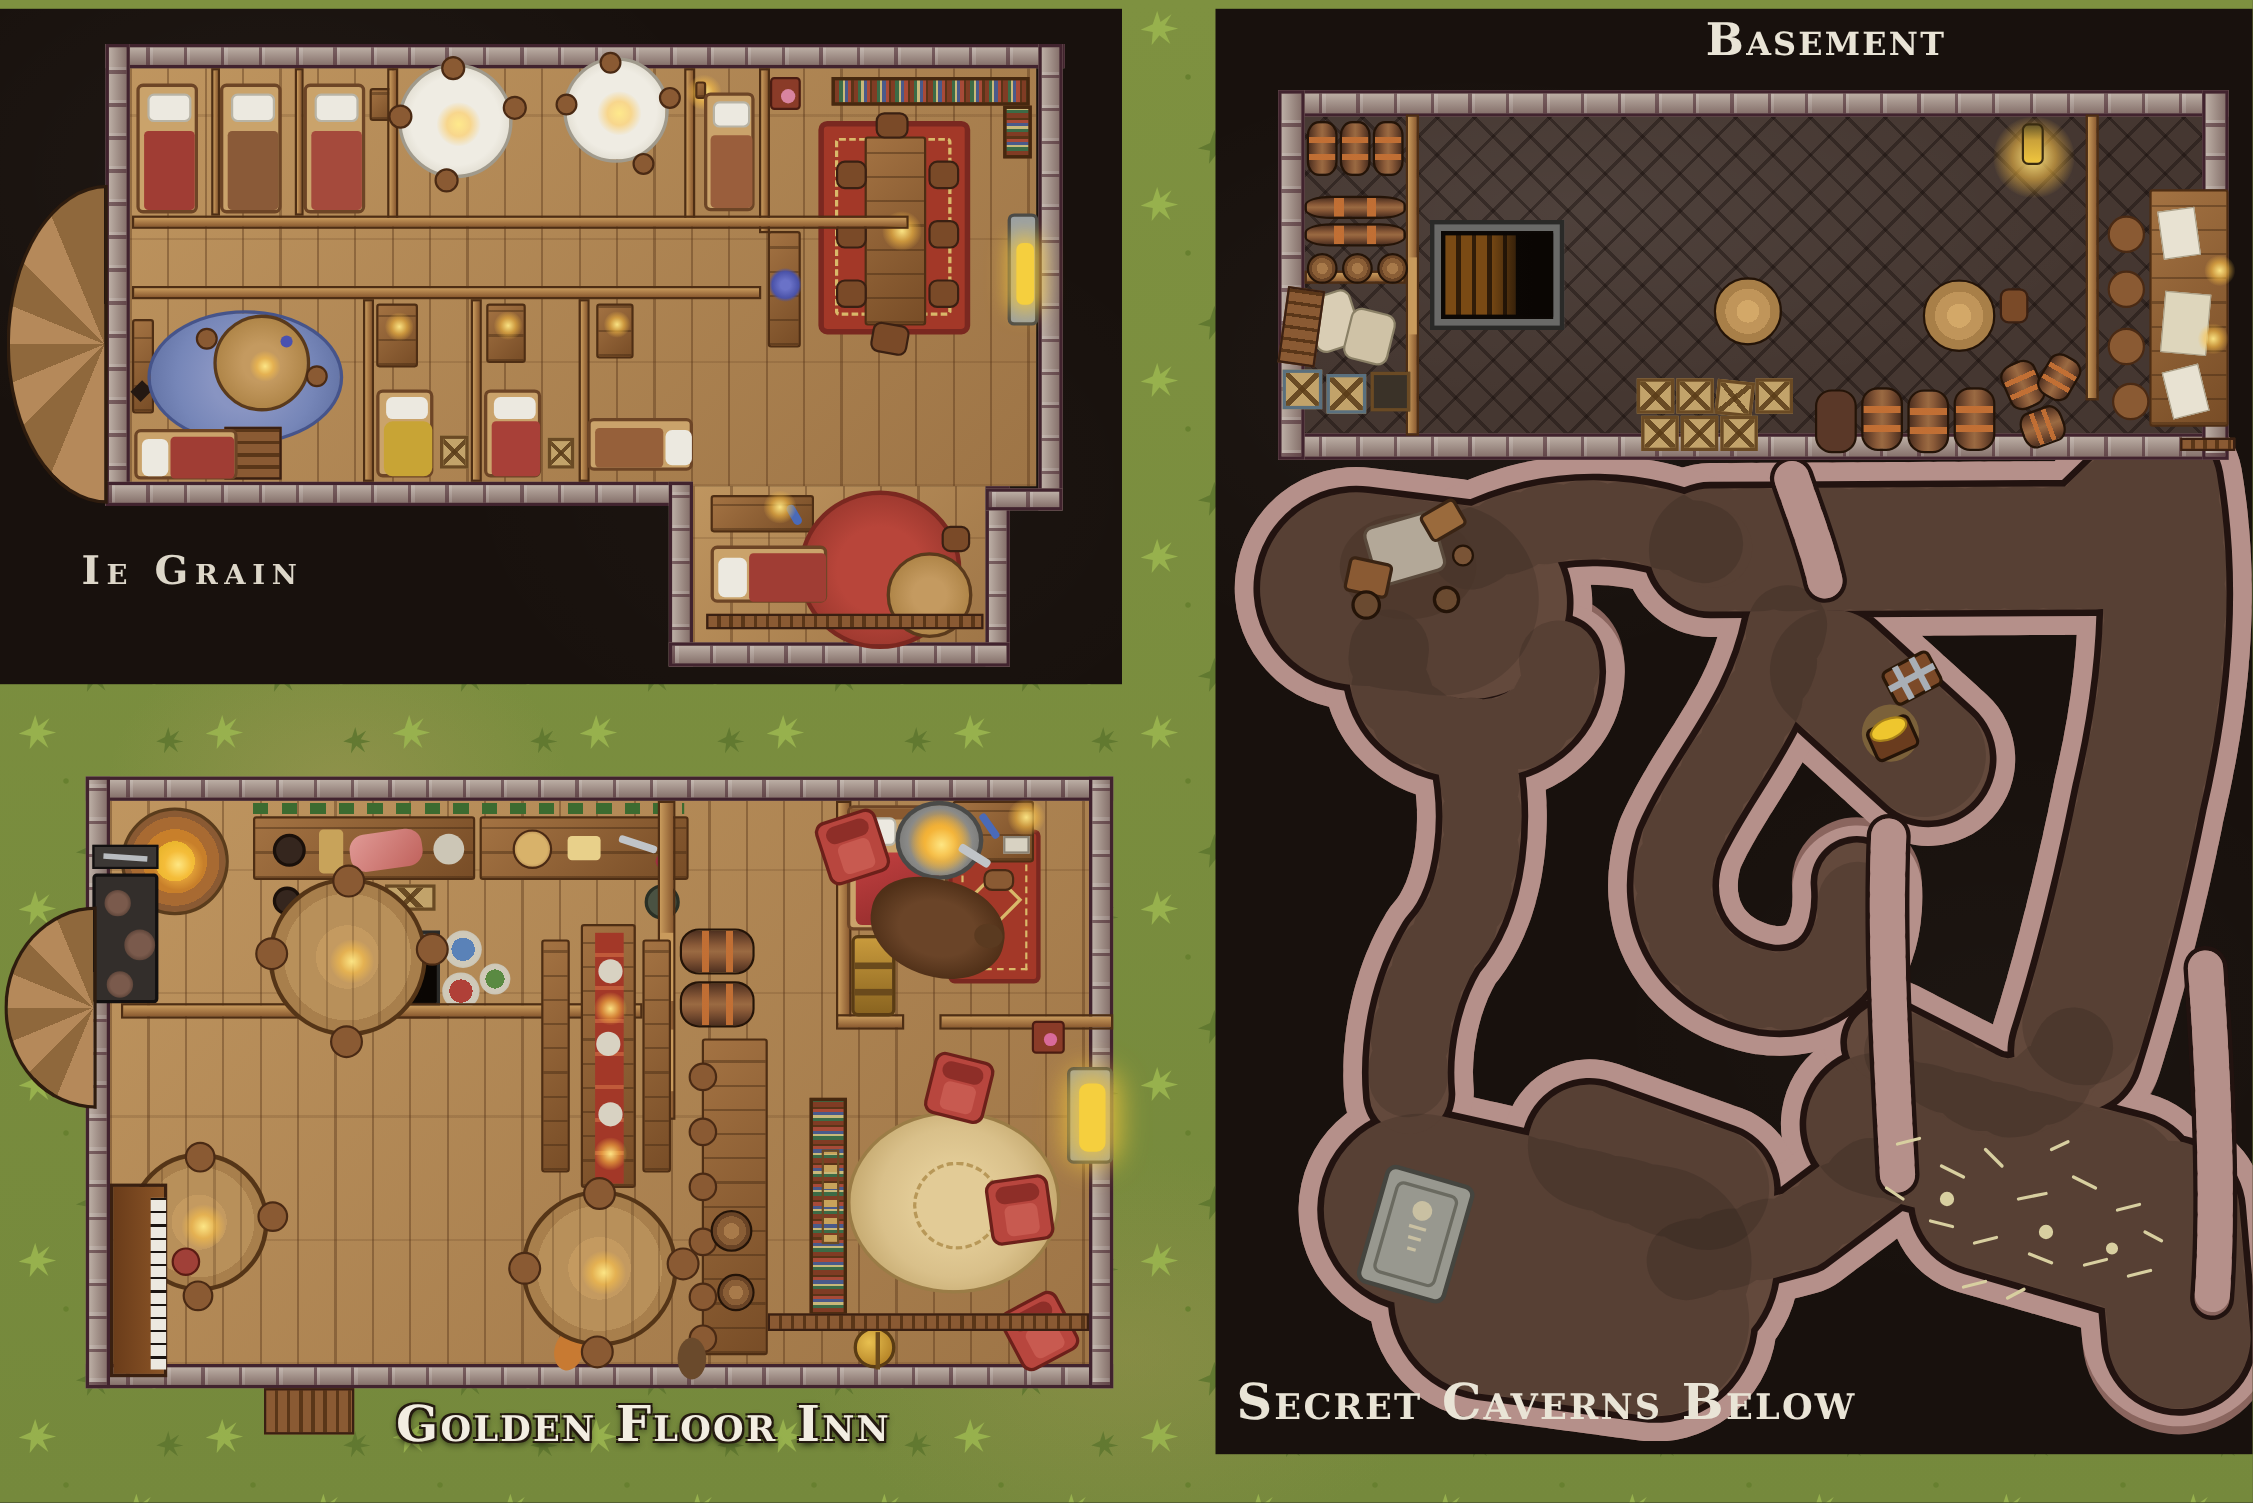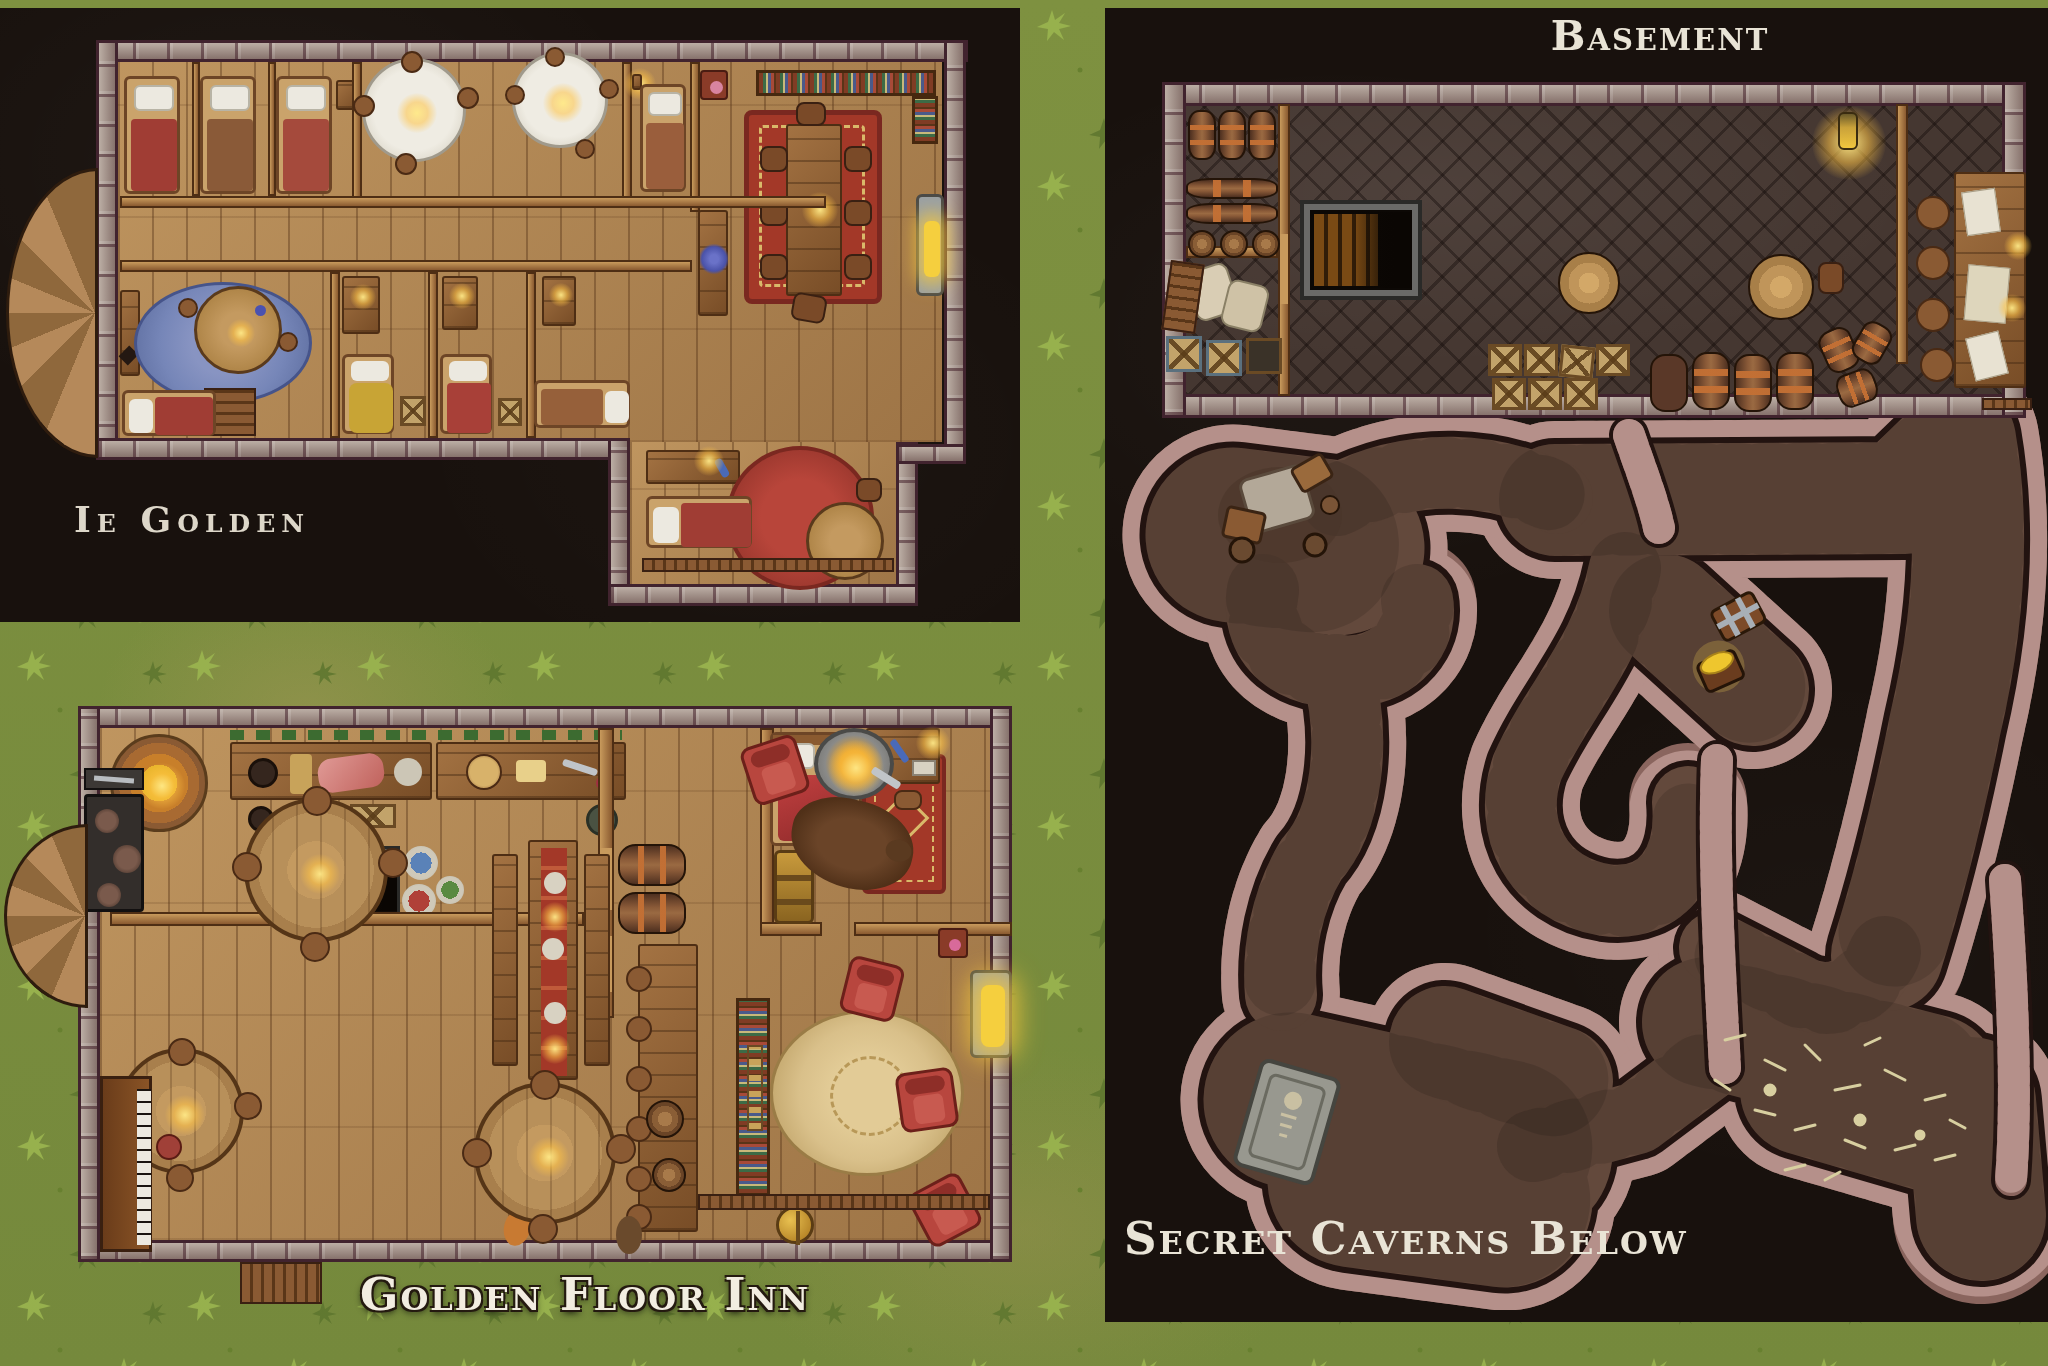--- a/index.html
+++ b/index.html
@@ -61,21 +61,21 @@
   .slats-h{background-color:#7a4a28;background-image:repeating-linear-gradient(90deg,#8a5a33 0 8px,#5a3618 8px 11px);border:2px solid #3a2012;}
   .slats-v{background-color:#7a4a28;background-image:repeating-linear-gradient(0deg,#8a5a33 0 8px,#5a3618 8px 11px);border:2px solid #3a2012;}
   .cellar-slats{background-image:repeating-linear-gradient(90deg,#7a4a14 0 10px,#301c08 10px 14px);}
   .fan{background:conic-gradient(from 180deg at 100% 50%,#b5895a 0 22.5deg,#8f683c 0 45deg,#b5895a 0 67.5deg,#8f683c 0 90deg,#b5895a 0 112.5deg,#8f683c 0 135deg,#b5895a 0 157.5deg,#8f683c 0 180deg,rgba(0,0,0,0) 0);
       border:3px solid #2e1c0e;border-radius:100% 0 0 100% / 50% 0 0 50%;z-index:5;}
   .map-title{position:absolute;font-family:"DejaVu Serif","Liberation Serif",serif;font-variant:small-caps;font-weight:600;color:#e9e4d6;z-index:9;letter-spacing:2px;white-space:nowrap;}
   #t-upper{left:74px;top:498px;font-size:36px;letter-spacing:6px;color:#ddd7c9;}
   #t-basement{left:1105px;top:12px;width:1110px;text-align:center;font-size:41px;}
   #t-inn{left:300px;top:1268px;width:570px;text-align:center;font-size:45px;color:#f2ede1;
      text-shadow:2px 2px 0 #241a10,-2px 2px 0 #241a10,2px -2px 0 #241a10,-2px -2px 0 #241a10,0 3px 7px rgba(0,0,0,.85);}
-  #t-caverns{left:1124px;top:1212px;font-size:45px;}
+  #t-caverns{left:1124px;top:1248px;font-size:45px;}
 </style>
 </head>
 <body>
 
 <div class="stage" id="stage">
 
   <svg class="leaves" width="2048" height="1366">
     <defs>
       <pattern id="lv" width="170" height="160" patternUnits="userSpaceOnUse">
         <g fill="#9ab54e" opacity="0.9">
@@ -172,21 +172,21 @@
       <path d="M680,870 L700,865"></path>
         <path d="M720,880 L735,872"></path>
         <path d="M760,745 L775,738"></path>
       <path d="M845,820 L860,828"></path>
       <circle cx="665" cy="790" r="5" fill="#d8cfa0"></circle>
         <circle cx="755" cy="820" r="5" fill="#d8cfa0"></circle>
       <circle cx="815" cy="835" r="4" fill="#d8cfa0"></circle>
     </g>
   </svg>
 
-  <div class="map-title" id="t-upper">Ie Golden</div>
+  <div class="map-title" id="t-upper">Ie Grain</div>
   <div class="map-title" id="t-basement">Basement</div>
   <div class="map-title" id="t-inn">Golden Floor Inn</div>
   <div class="map-title" id="t-caverns">Secret Caverns Below</div>
 
 <div class="item panel" style="left: 0px; top: 8px; width: 1020px; height: 614px; z-index: 1;"></div>
     <div class="item panel" style="left: 1105px; top: 8px; width: 943px; height: 1314px; z-index: 1;"></div>
     <div class="item wood" style="left: 118px; top: 62px; width: 824px; height: 380px;"></div>
     <div class="item wood" style="left: 630px; top: 442px; width: 266px; height: 160px;"></div>
     <div class="item stone-h" style="left: 96px; top: 40px; width: 872px; height: 22px;"></div>
     <div class="item stone-v" style="left: 96px; top: 40px; width: 22px; height: 420px;"></div>

